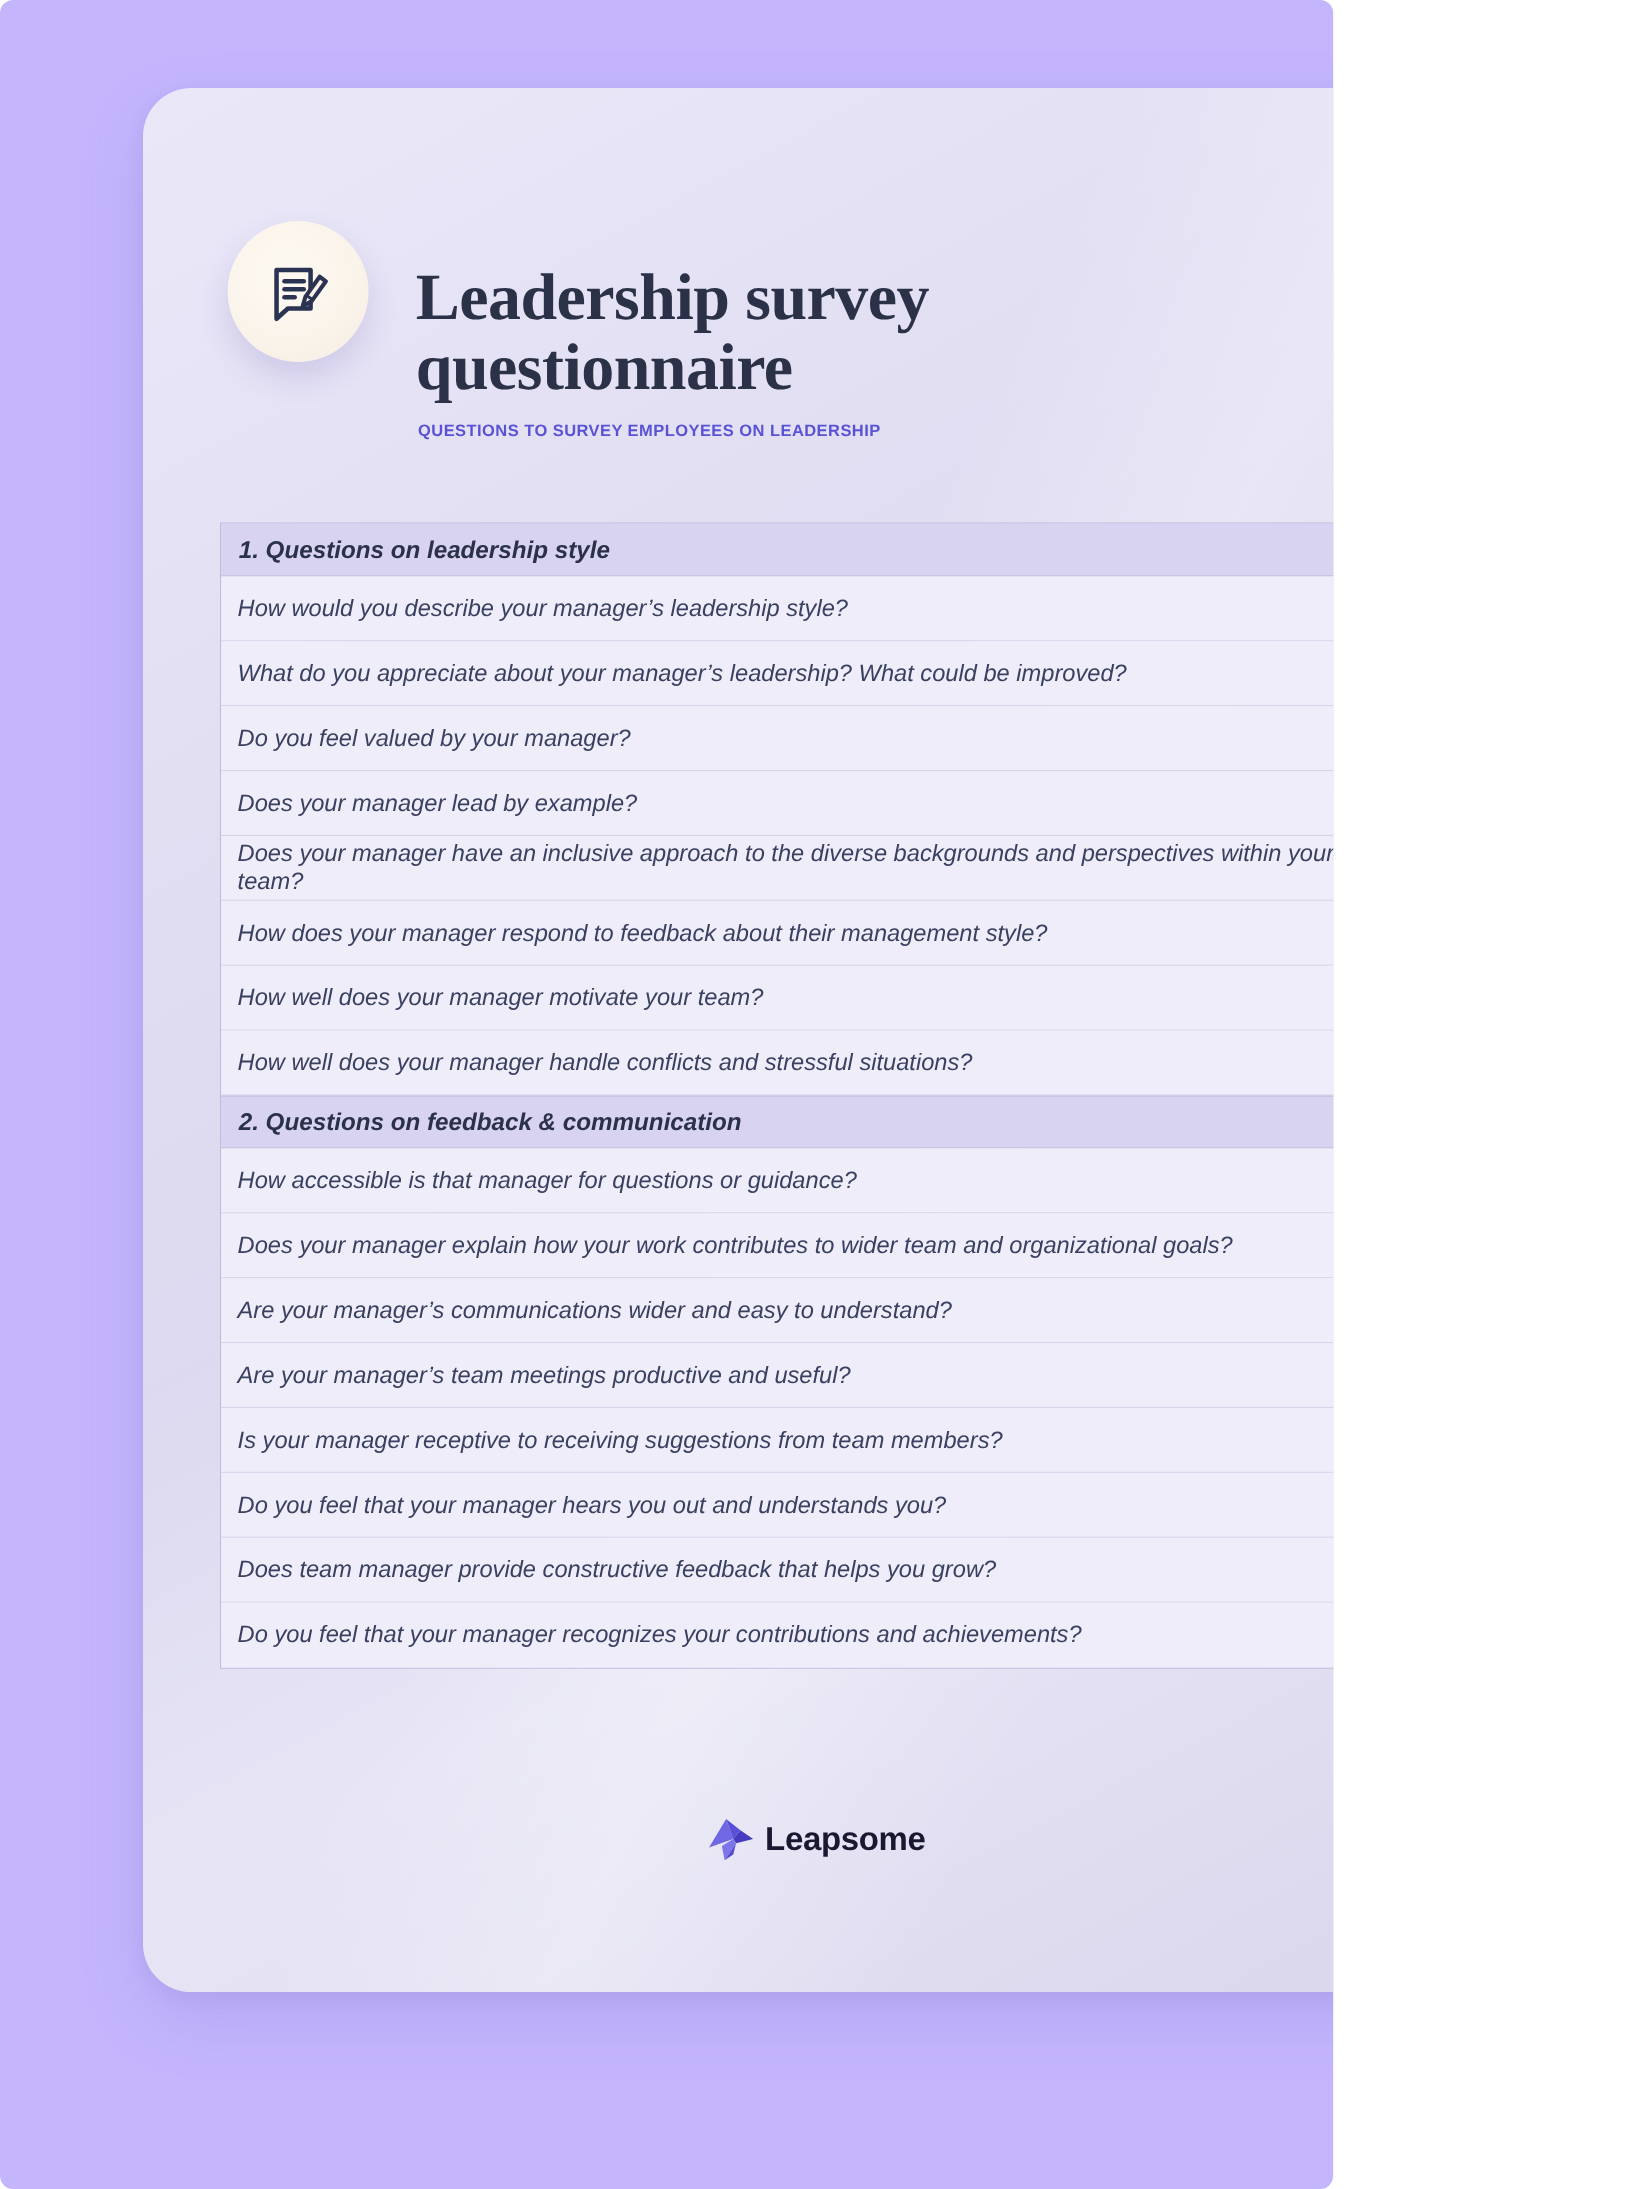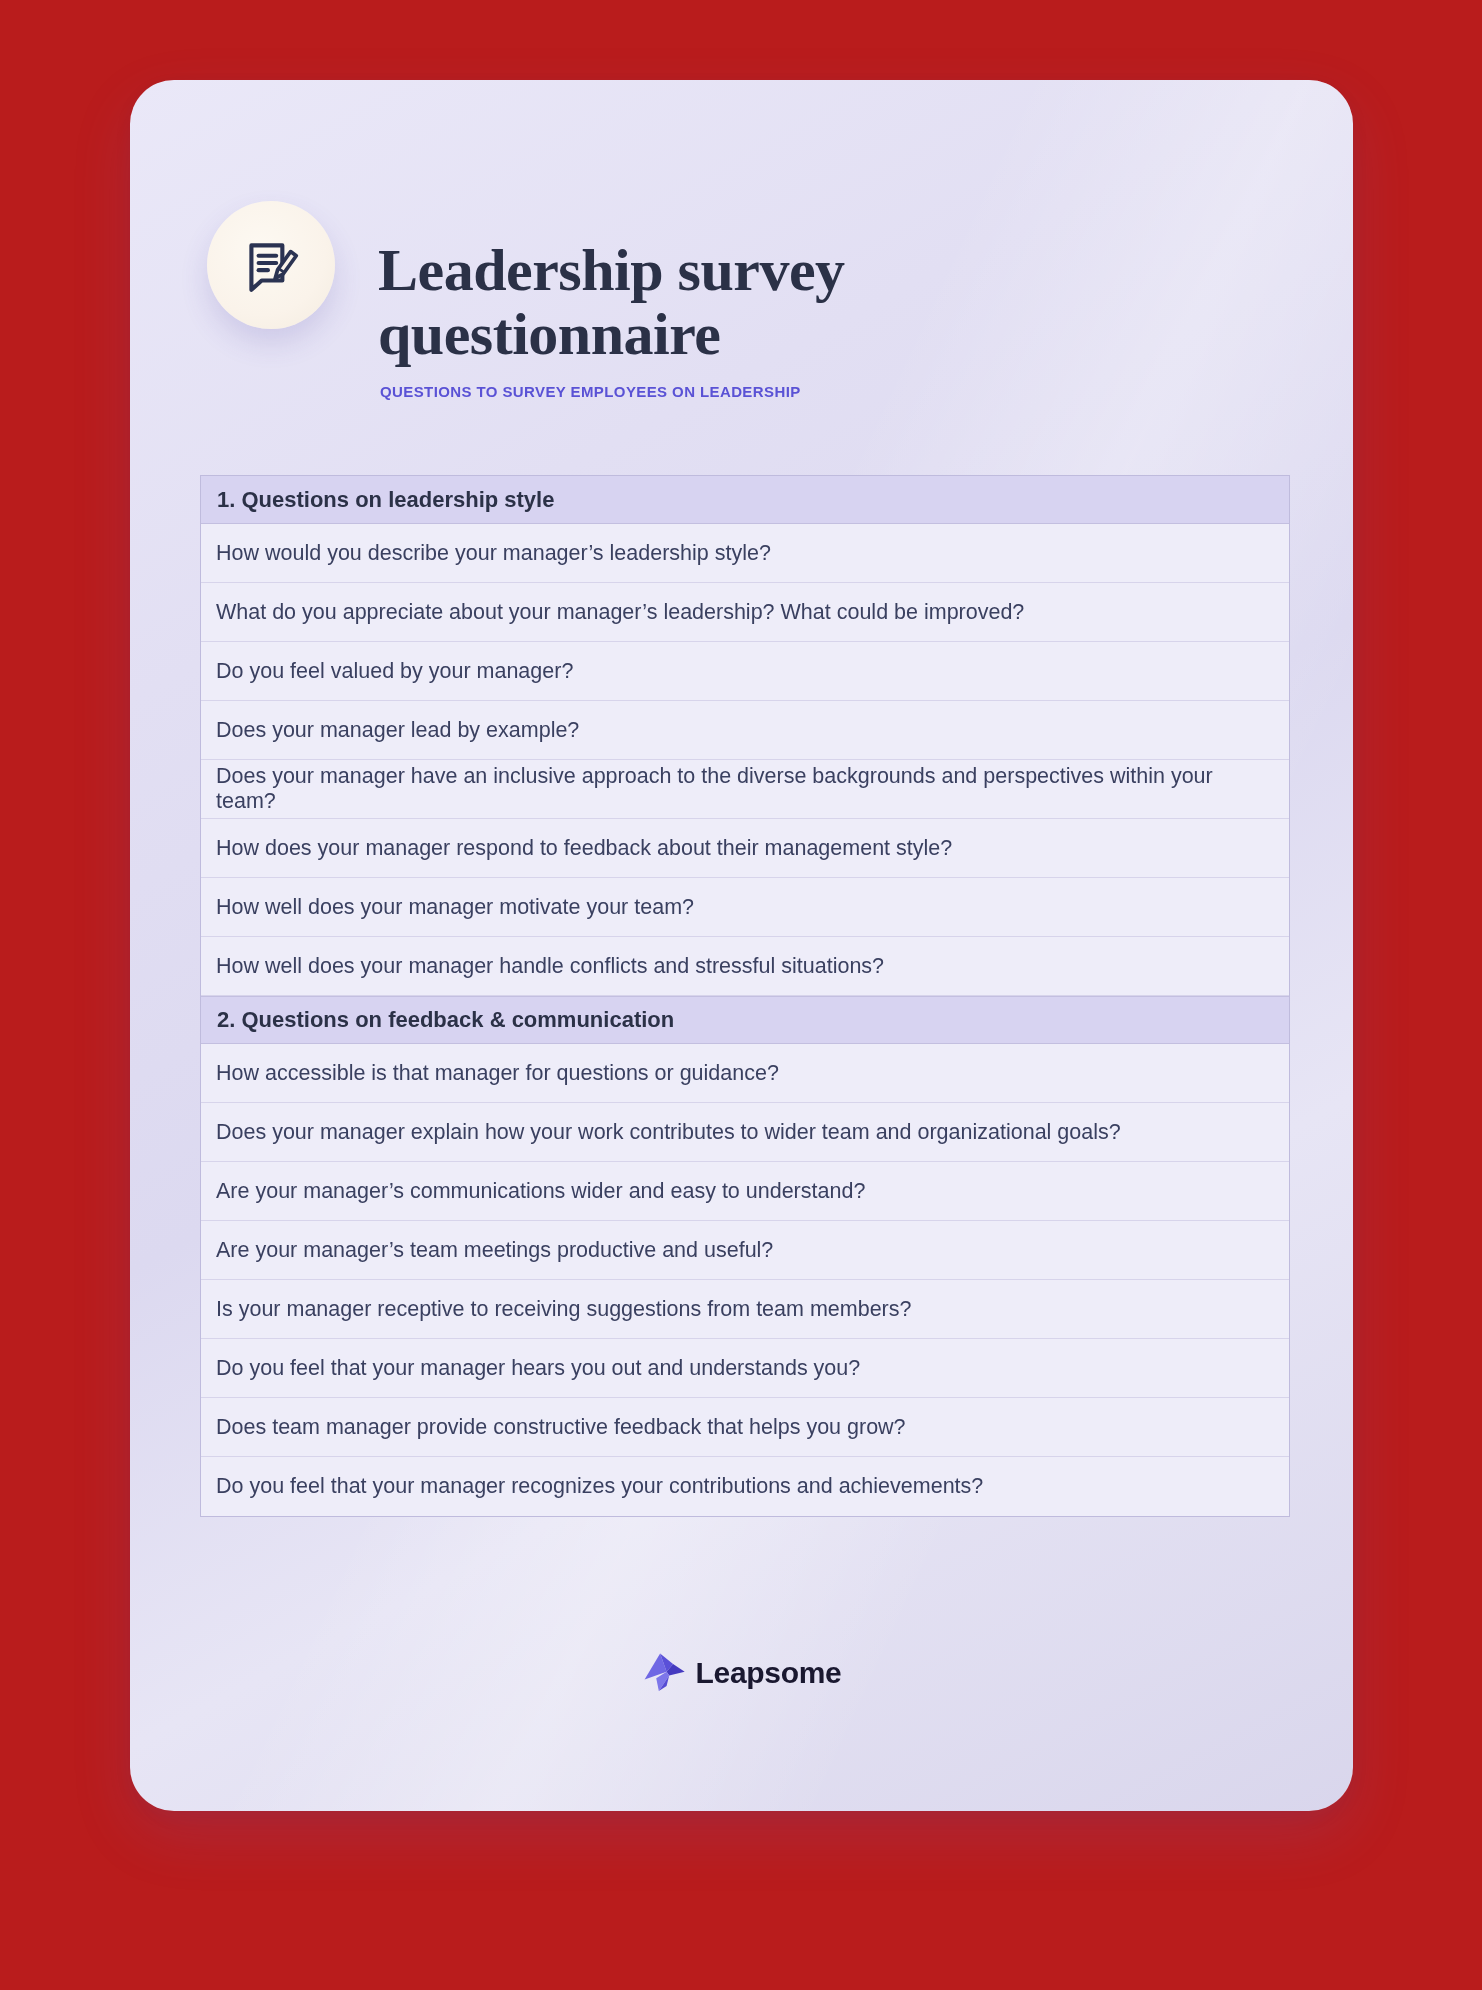--- a/index.html
+++ b/index.html
@@ -1,18 +1,19 @@
 <!DOCTYPE html>
 <html><head>
 <meta charset="utf-8">
 <style>
   html,body{margin:0;padding:0;background:#ffffff;}
   .stage{
-    position:relative;width:1482px;height:1990px;background:#b91c1c;overflow:hidden;
+    position:relative;width:1212px;height:1990px;background:#c4b5fd;overflow:hidden;
     font-family:"Liberation Sans","DejaVu Sans",sans-serif;
+    border-radius:12px;
   }
   .card{
     position:absolute;left:130px;top:80px;width:1223px;height:1731px;
     border-radius:44px;
     background:linear-gradient(152deg,#eae8f8 0%,#e2dff3 26%,#dcd9f0 50%,#e7e5f5 70%,#d9d6ec 100%);
     box-shadow:0 24px 60px rgba(109,100,200,0.16),0 6px 18px rgba(40,35,90,0.06);
   }
   .card::before{
     content:"";position:absolute;inset:0;border-radius:inherit;pointer-events:none;
     background:linear-gradient(115deg,rgba(255,255,255,0) 44%,rgba(255,255,255,0.30) 58%,rgba(255,255,255,0) 74%);
@@ -31,21 +32,21 @@
     font-weight:700;font-size:60px;line-height:1.07;letter-spacing:-0.5px;
     color:#2b3147;
   }
   .subtitle{
     position:absolute;left:250px;top:283px;width:700px;
     font-size:15px;font-weight:700;letter-spacing:0.4px;color:#5a52d5;margin-top:20px;
   }
   
   .qtable{
     position:absolute;left:70px;top:395px;width:1088px;
-    border:1px solid #bfbbdd;background:transparent;
+    border:1px solid #bfbbdd;background:transparent;font-style:italic;
   }
   .section-row{
     height:48px;display:flex;align-items:center;
     background:#d7d3f1;border-bottom:1px solid #c3bfe0;
     font-size:22px;font-weight:700;color:#2b3147;padding:0 16px;
     box-sizing:border-box;
   }
   .section-row + .section-row, .question-row + .section-row{border-top:1px solid #c3bfe0;}
   .question-row{
     height:59px;display:flex;align-items:center;

